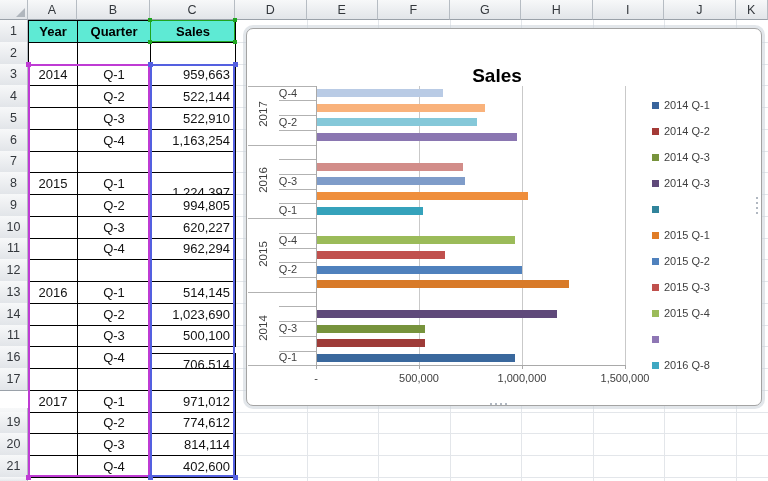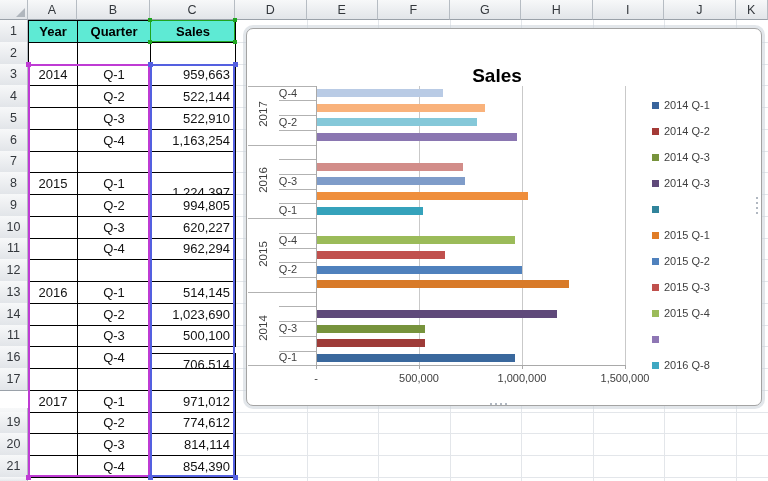--- a/index.html
+++ b/index.html
@@ -172,21 +172,21 @@
       <div class="cell al-c" style="left: 77px; top: 389.75px; width: 74px; height: 22.75px;">Q-1</div>
       <div class="cell al-r" style="left: 150px; top: 389.75px; width: 86px; height: 22.75px;">971,012</div>
       <div class="cell al-c" style="left: 28px; top: 411.5px; width: 50px; height: 22.75px;"></div>
       <div class="cell al-c" style="left: 77px; top: 411.5px; width: 74px; height: 22.75px;">Q-2</div>
       <div class="cell al-r" style="left: 150px; top: 411.5px; width: 86px; height: 22.75px;">774,612</div>
       <div class="cell al-c" style="left: 28px; top: 433.25px; width: 50px; height: 22.75px;"></div>
       <div class="cell al-c" style="left: 77px; top: 433.25px; width: 74px; height: 22.75px;">Q-3</div>
       <div class="cell al-r" style="left: 150px; top: 433.25px; width: 86px; height: 22.75px;">814,114</div>
       <div class="cell al-c" style="left: 28px; top: 455px; width: 50px; height: 22.75px;"></div>
       <div class="cell al-c" style="left: 77px; top: 455px; width: 74px; height: 22.75px;">Q-4</div>
-      <div class="cell al-r" style="left: 150px; top: 455px; width: 86px; height: 22.75px;">854,390</div>
+      <div class="cell al-r" style="left: 150px; top: 455px; width: 86px; height: 22.75px;">402,600</div>
     </div>
   <div id="range-layer">
       <div class="range" style="left: 28px; top: 63.5px; width: 122px; height: 413.25px; border: 2px solid rgb(191, 59, 212);"></div>
       <div class="handle" style="left: 26px; top: 61.5px; background: rgb(191, 59, 212);"></div>
       <div class="handle" style="left: 148px; top: 61.5px; background: rgb(191, 59, 212);"></div>
       <div class="handle" style="left: 26px; top: 474.75px; background: rgb(191, 59, 212);"></div>
       <div class="handle" style="left: 148px; top: 474.75px; background: rgb(191, 59, 212);"></div>
       <div class="range" style="left: 150px; top: 63.5px; width: 85px; height: 413.25px; border: 2px solid rgb(84, 96, 224);"></div>
       <div class="handle" style="left: 148px; top: 61.5px; background: rgb(84, 96, 224);"></div>
       <div class="handle" style="left: 233px; top: 61.5px; background: rgb(84, 96, 224);"></div>

